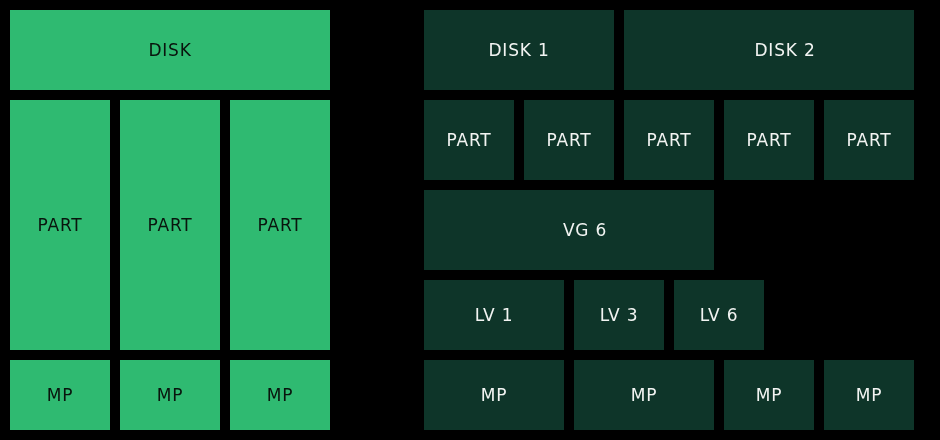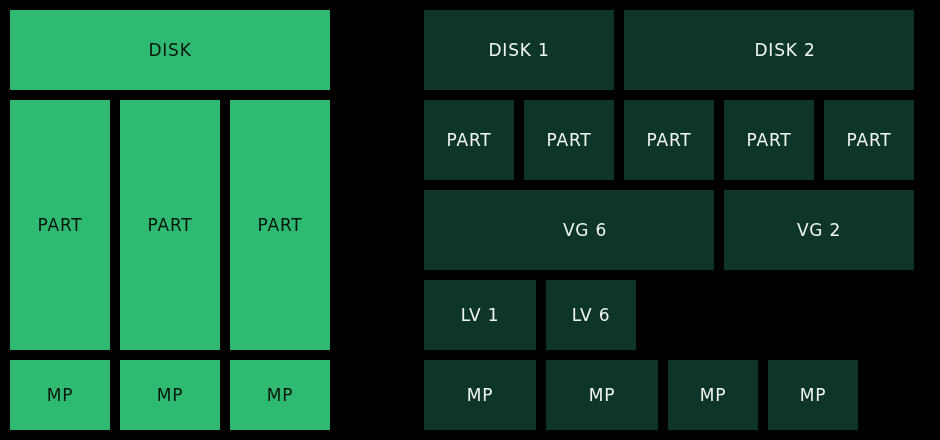--- a/index.html
+++ b/index.html
@@ -41,21 +41,21 @@
     flex: 0 0 auto;
   }
   .cell.light { background: var(--left-block);  color: var(--left-text); }
   .cell.dark  { background: var(--right-block); color: var(--right-text); }
   .h80  { height: 80px; }
   .h70  { height: 70px; }
   .h250 { height: 250px; }
   .w320 { width: 320px; }
   .w290 { width: 290px; padding-left: 32px; }
   .w190 { width: 190px; }
-  .w140 { width: 112px; }
+  .w140 { width: 140px; }
   .w100 { width: 100px; }
   .w90  { width: 90px; }
 </style>
 </head>
 <body>
 
 <div class="canvas">
 
   <div class="group group-left">
     <div class="row">
@@ -80,24 +80,24 @@
     </div>
     <div class="row">
       <div class="cell dark h80 w90">PART</div>
       <div class="cell dark h80 w90">PART</div>
       <div class="cell dark h80 w90">PART</div>
       <div class="cell dark h80 w90">PART</div>
       <div class="cell dark h80 w90">PART</div>
     </div>
     <div class="row">
       <div class="cell dark h80 w290">VG 6</div>
-      <div class="cell dark h80 w190">VG 2</div>
     </div>
     <div class="row">
       <div class="cell dark h70 w140">LV 1</div>
+      <div class="cell dark h70 w90">LV 3</div>
       <div class="cell dark h70 w90">LV 6</div>
     </div>
     <div class="row">
       <div class="cell dark h70 w140">MP</div>
       <div class="cell dark h70 w140">MP</div>
       <div class="cell dark h70 w90">MP</div>
       <div class="cell dark h70 w90">MP</div>
     </div>
   </div>
 

